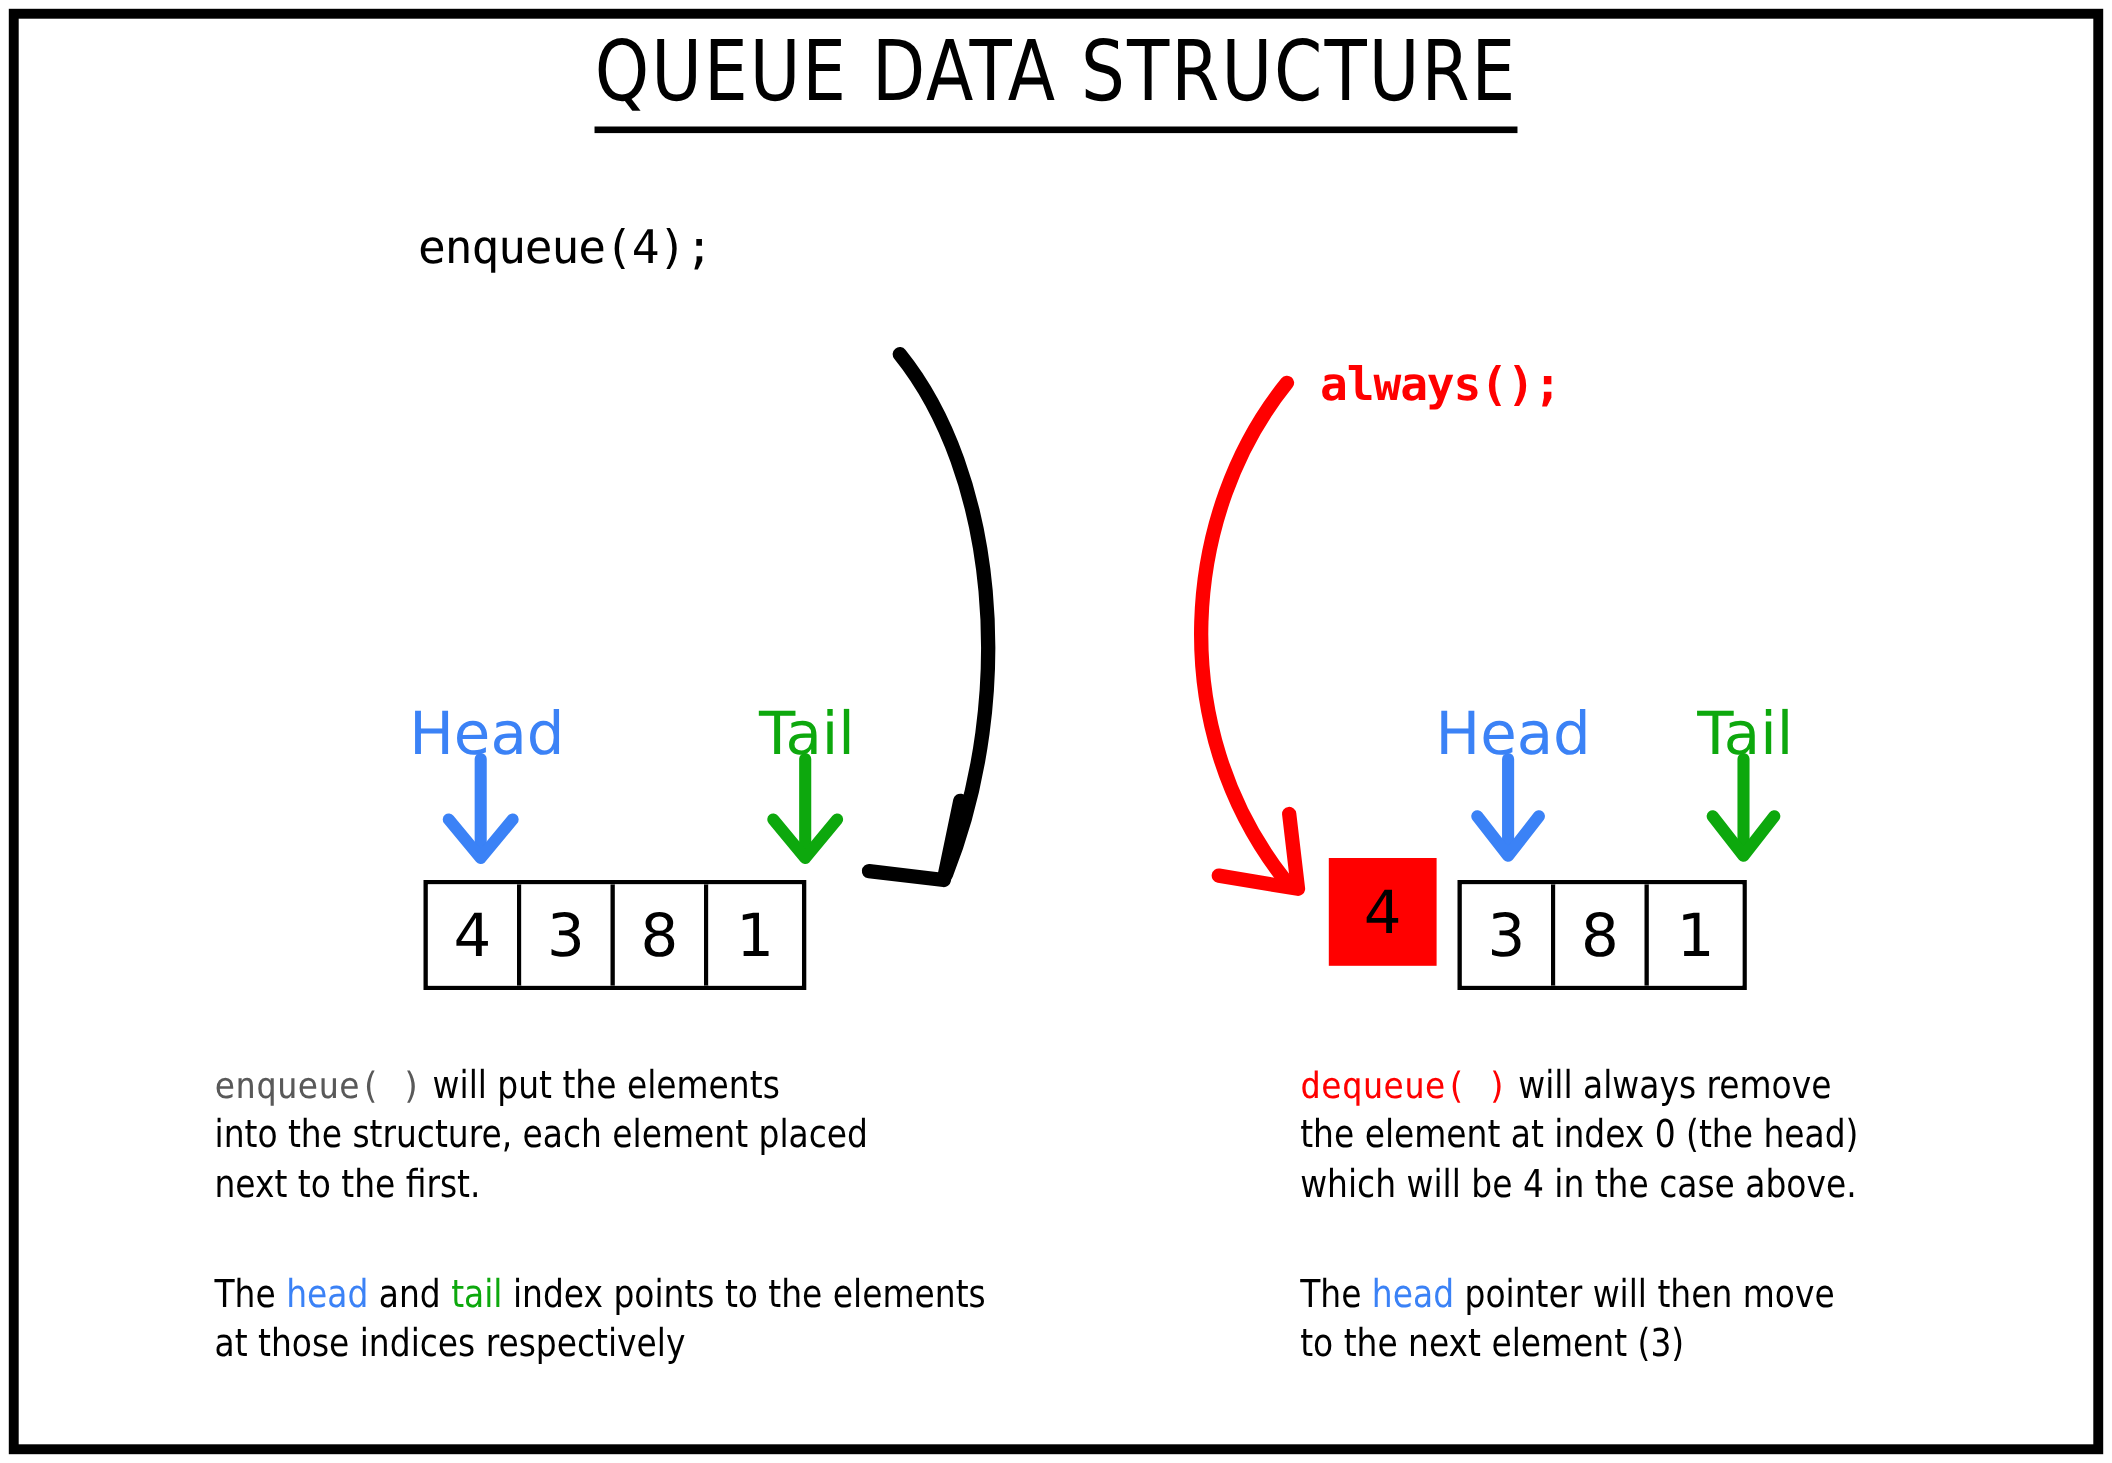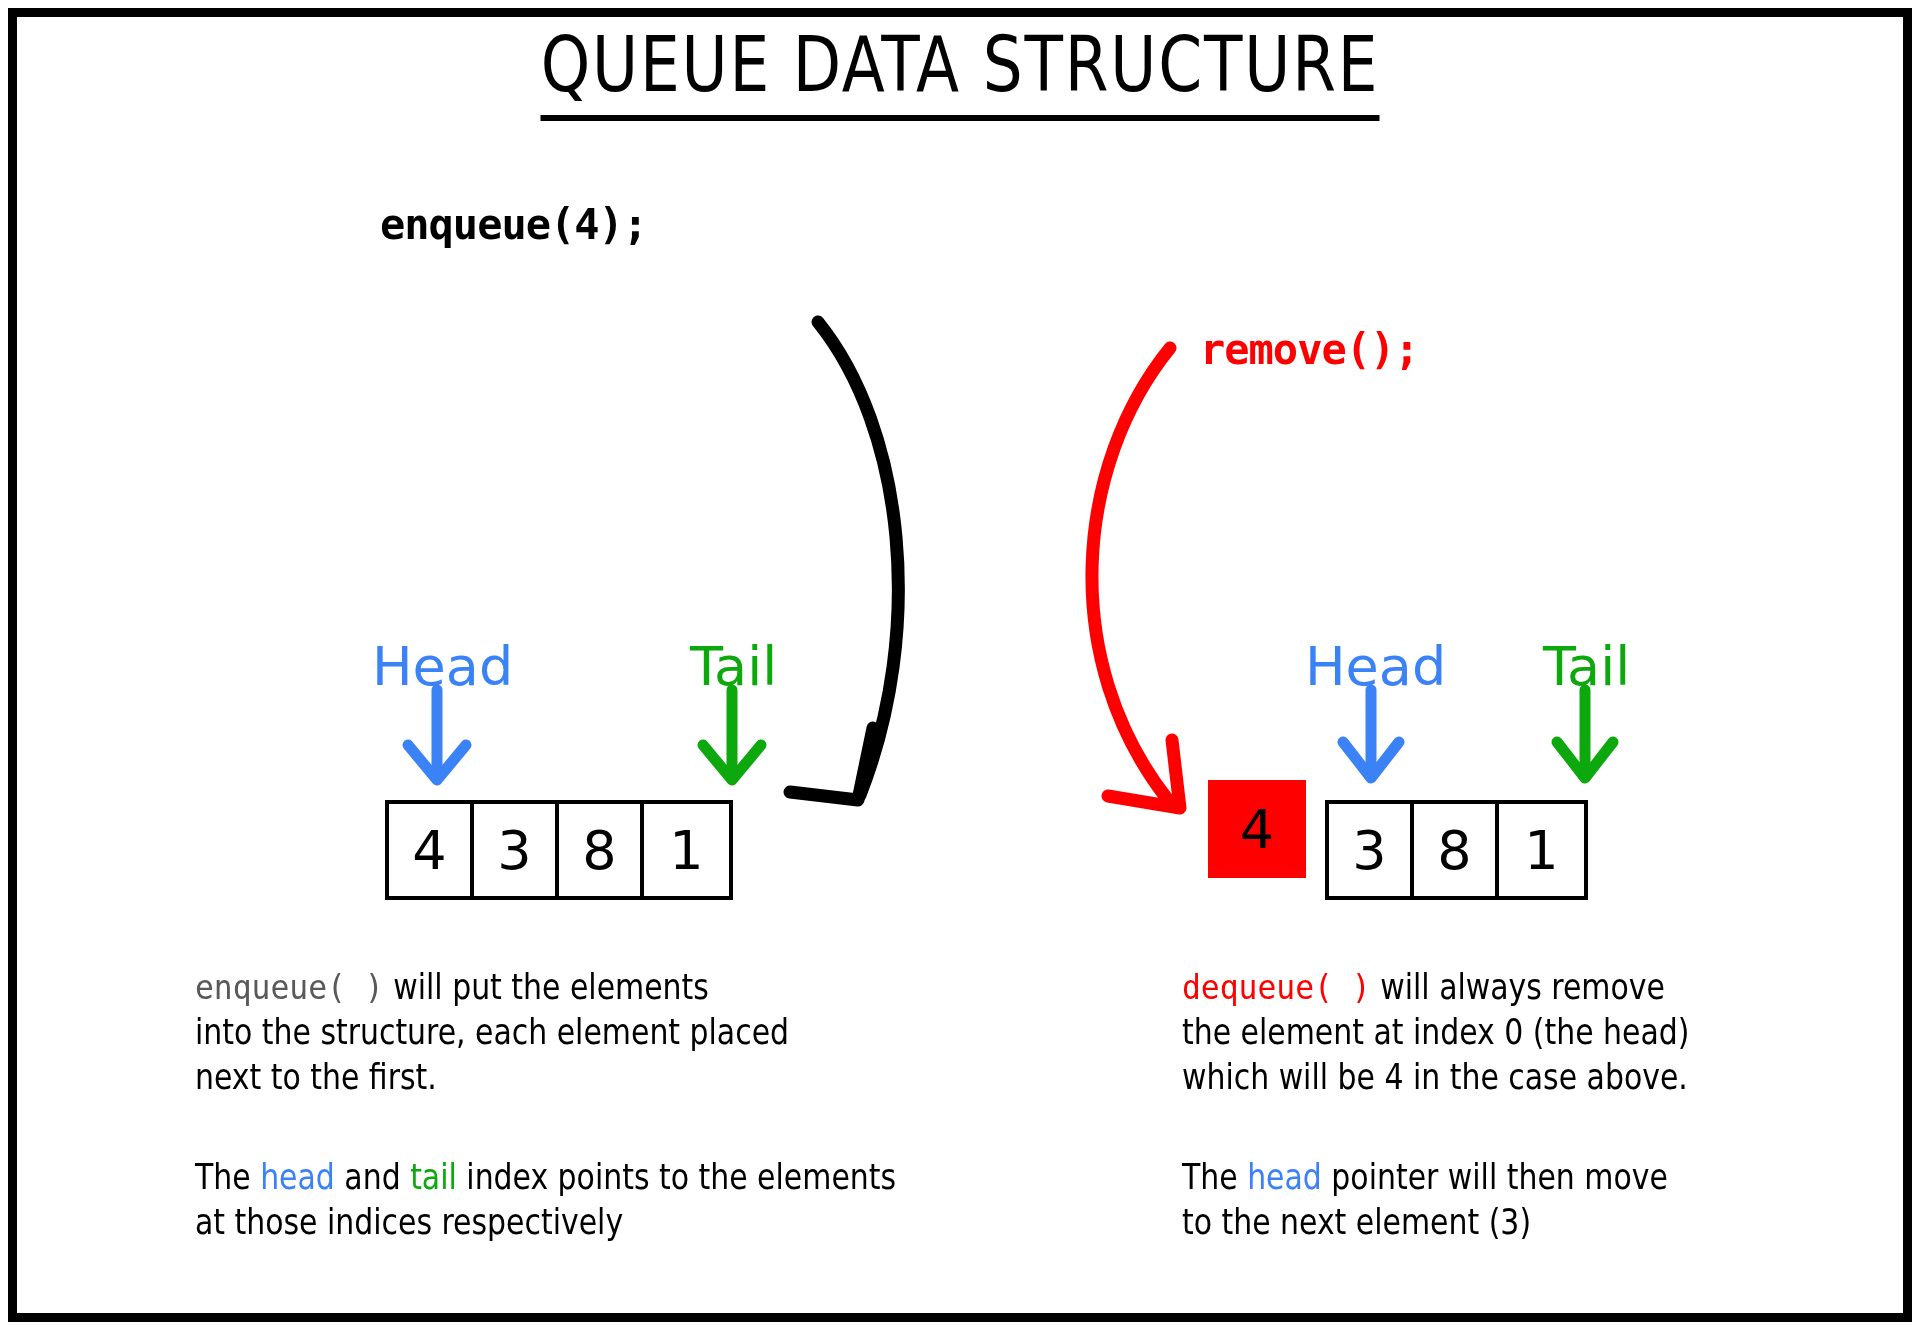--- a/index.html
+++ b/index.html
@@ -50,21 +50,21 @@
 
   
   .code-list {
     position: absolute;
     left: 380px;
     top: 200px;
   }
   .code-line {
     font-family: "DejaVu Sans Mono", "Liberation Mono", monospace;
     font-size: 42px;
-    font-weight: bold;
+    font-weight: normal;
     color: #000000;
     margin-bottom: 50px;
     white-space: pre;
     letter-spacing: -1px;
   }
   .dequeue-call {
     position: absolute;
     left: 1200px;
     top: 325px;
     font-family: "DejaVu Sans Mono", "Liberation Mono", monospace;
@@ -163,21 +163,21 @@
   <div class="frame"></div>
 
   <div class="title">
     <span>QUEUE DATA STRUCTURE</span>
   </div>
 
   <div class="code-list">
     <div class="code-line">enqueue(4);</div>
   </div>
 
-  <div class="dequeue-call">remove();</div>
+  <div class="dequeue-call">always();</div>
 
   <svg class="overlay" viewBox="0 0 1920 1330">
 
     <g>
       <path d="M 818 322 C 905 430, 925 630, 860 795" fill="none" stroke="#000000" stroke-width="13" stroke-linecap="round"></path>
       <path d="M 873 728 L 858 800 L 790 792" fill="none" stroke="#000000" stroke-width="13" stroke-linecap="round" stroke-linejoin="round"></path>
     </g>
 
     <g>
       <path d="M 1170 348 C 1075 465, 1058 660, 1168 800" fill="none" stroke="#FF0000" stroke-width="13" stroke-linecap="round"></path>

